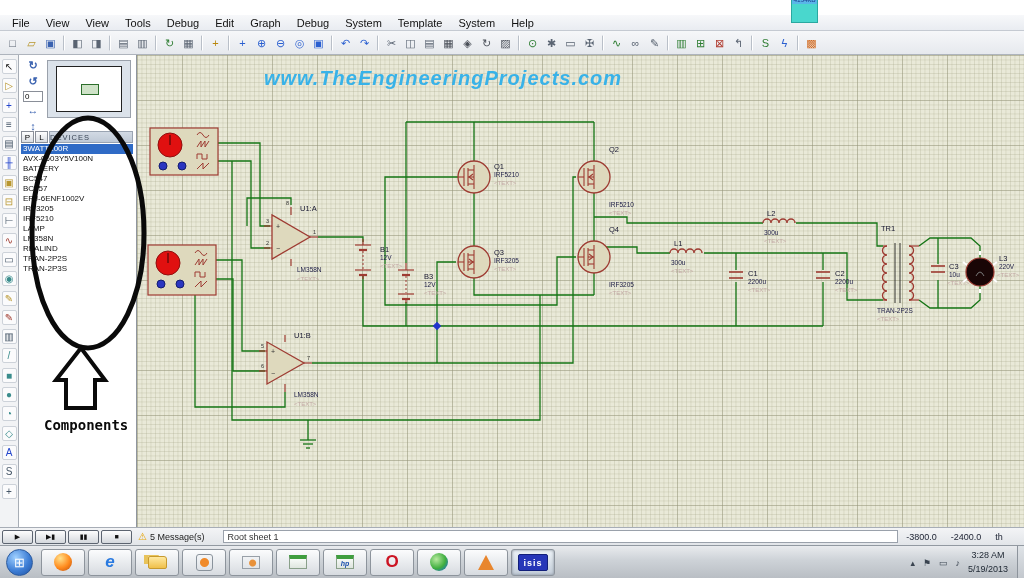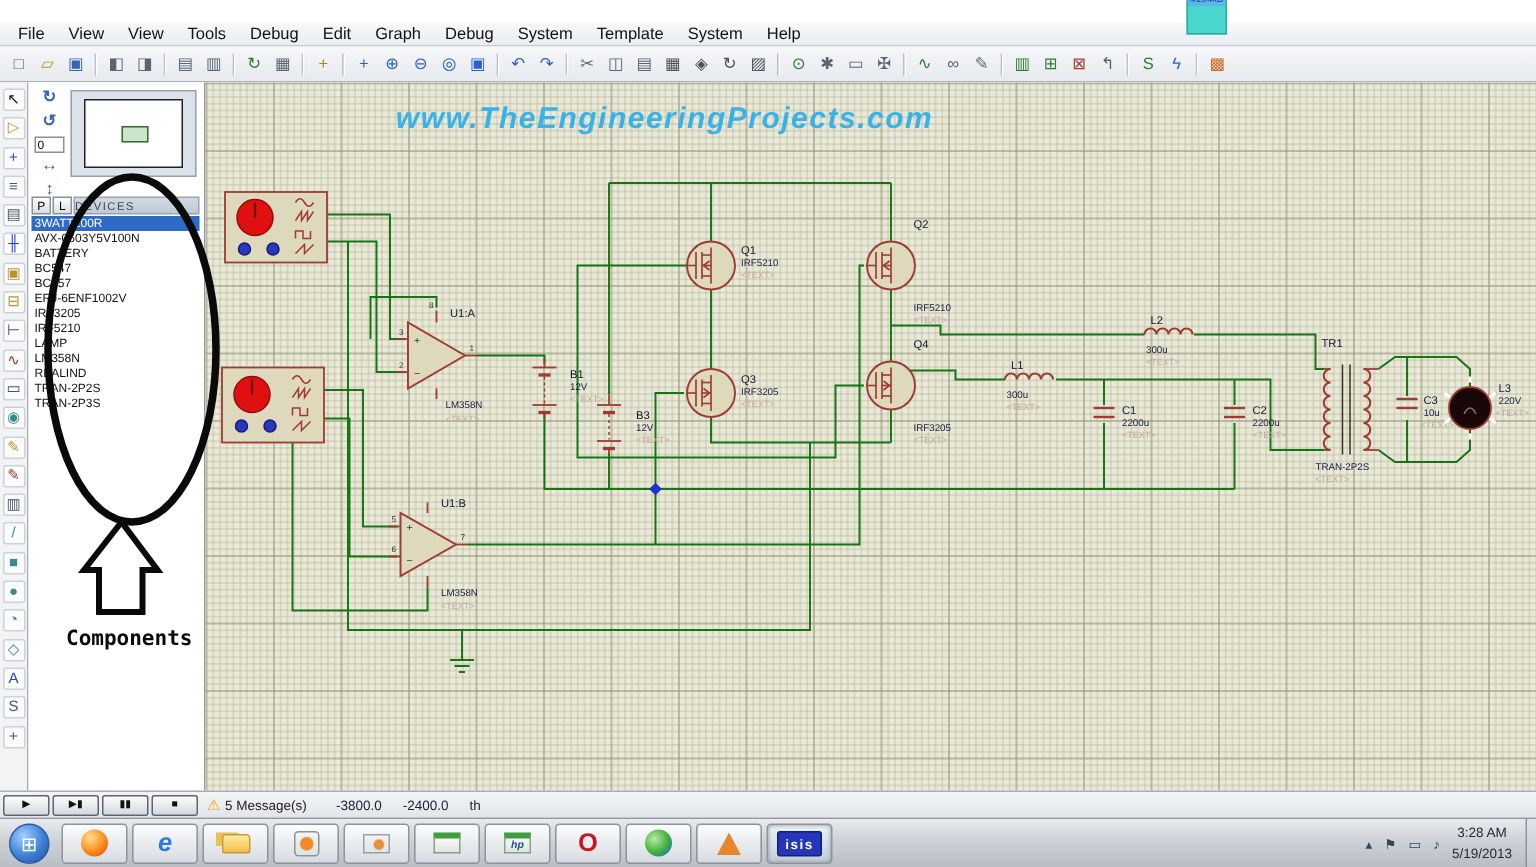--- a/index.html
+++ b/index.html
@@ -590,20 +590,21 @@
 
     <div class="sim-btn">▶</div>
         <div class="sim-btn">▶▮</div>
         <div class="sim-btn">▮▮</div>
         <div class="sim-btn">■</div>
       </div>
     <div id="msg-area">
       <span id="warning-icon">⚠</span>
       <span>5 Message(s)</span>
     </div>
+    <div id="sheet-field">Root sheet 1</div>
     <div id="coords">
       <span>-3800.0</span>
       <span>-2400.0</span>
       <span>th</span>
     </div>
   </div>
 
   <div id="taskbar">
     <div id="start-orb">⊞</div>
     <div id="task-apps">

